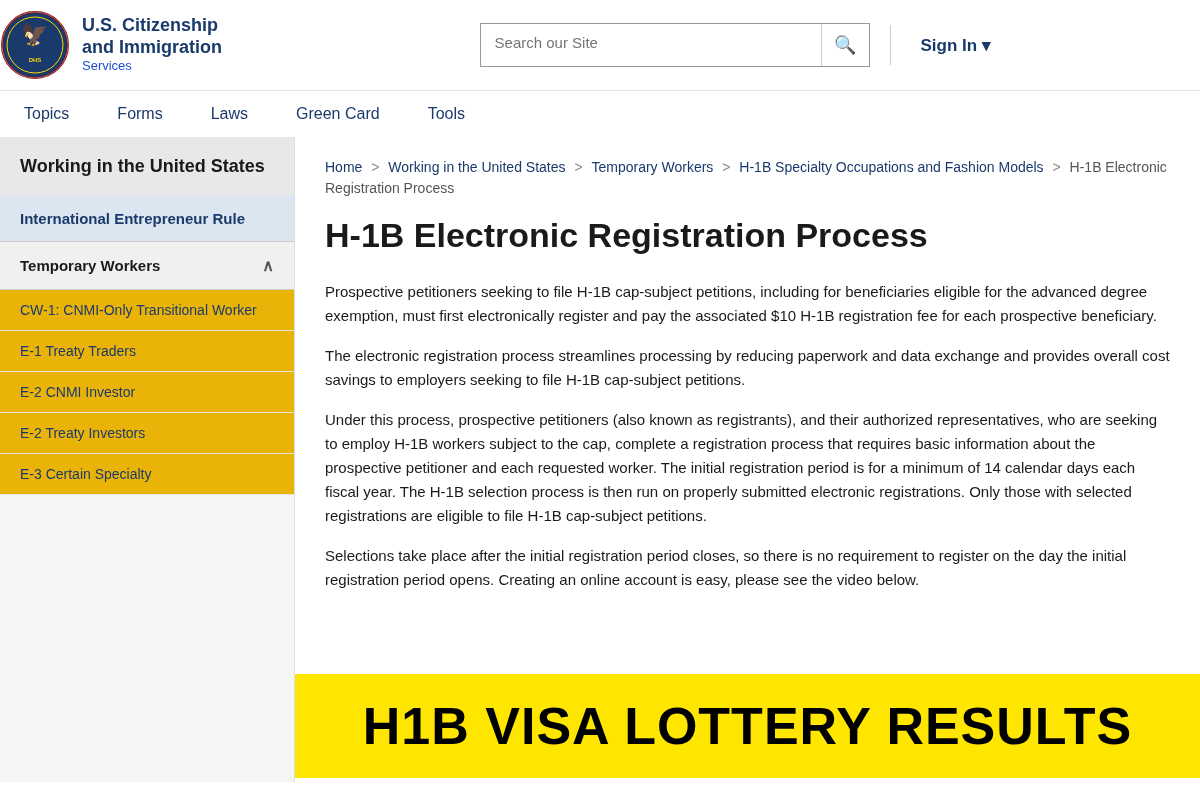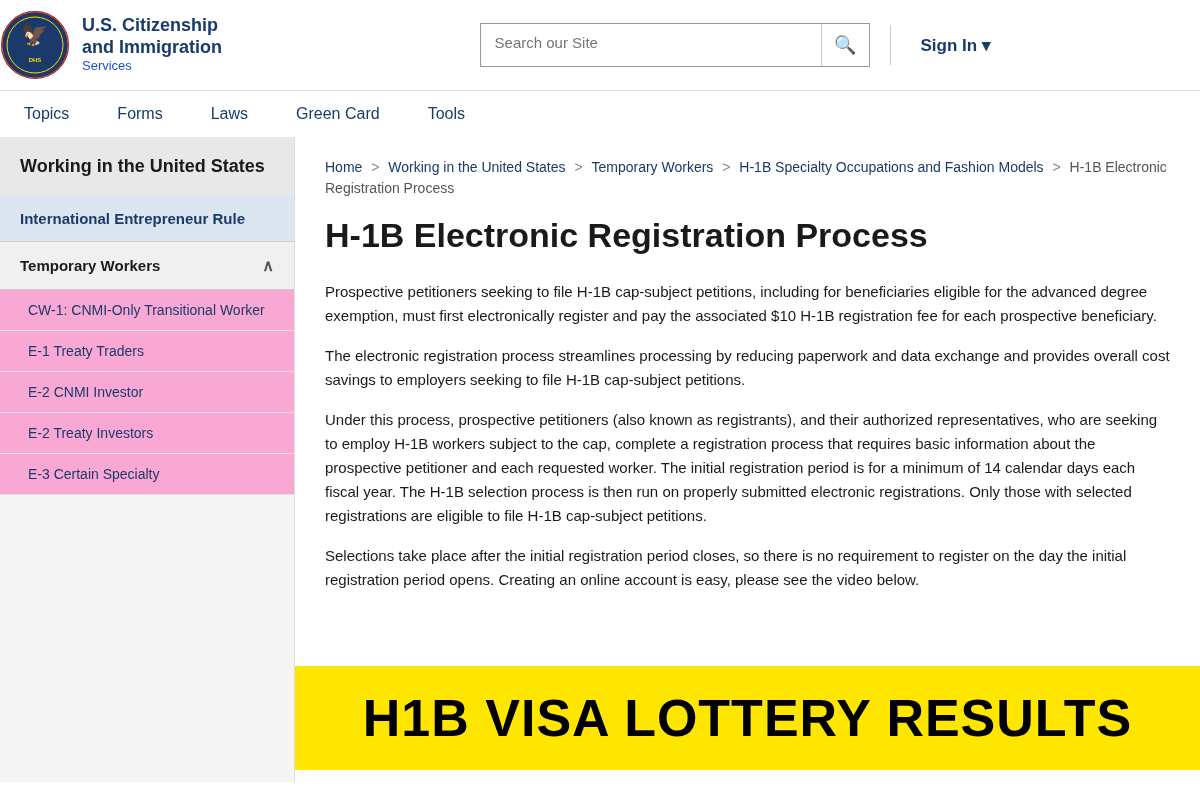--- a/index.html
+++ b/index.html
@@ -147,26 +147,26 @@
       border-bottom: 1px solid #ccc;
       background: #f0f0f0;
       cursor: pointer;
     }
     .sidebar-temp-workers-header .chevron {
       font-size: 16px;
       color: #555;
     }
     .sidebar-sub-link {
       display: block;
-      padding: 12px 28px;
+      padding: 12px 20px;
       font-size: 14px;
       color: #1a3a6b;
       text-decoration: none;
       border-bottom: 1px solid #e5e5e5;
-      background: #f9a8d4;
+      background: #eab308;
       cursor: pointer;
     }
 
     
     .content-area {
       flex: 1;
       padding: 20px 30px;
       overflow-y: auto;
       background: #fff;
       position: relative;
@@ -193,21 +193,21 @@
     .content-paragraph {
       font-size: 15px;
       color: #1a1a1a;
       line-height: 1.6;
       margin-bottom: 16px;
     }
 
     
     .yellow-banner {
       position: absolute;
-      bottom: 12px;
+      bottom: 4px;
       left: 0;
       right: 0;
       background: #FFE600;
       padding: 22px 30px;
       display: flex;
       align-items: center;
       justify-content: center;
       z-index: 10;
     }
     .yellow-banner-text {

